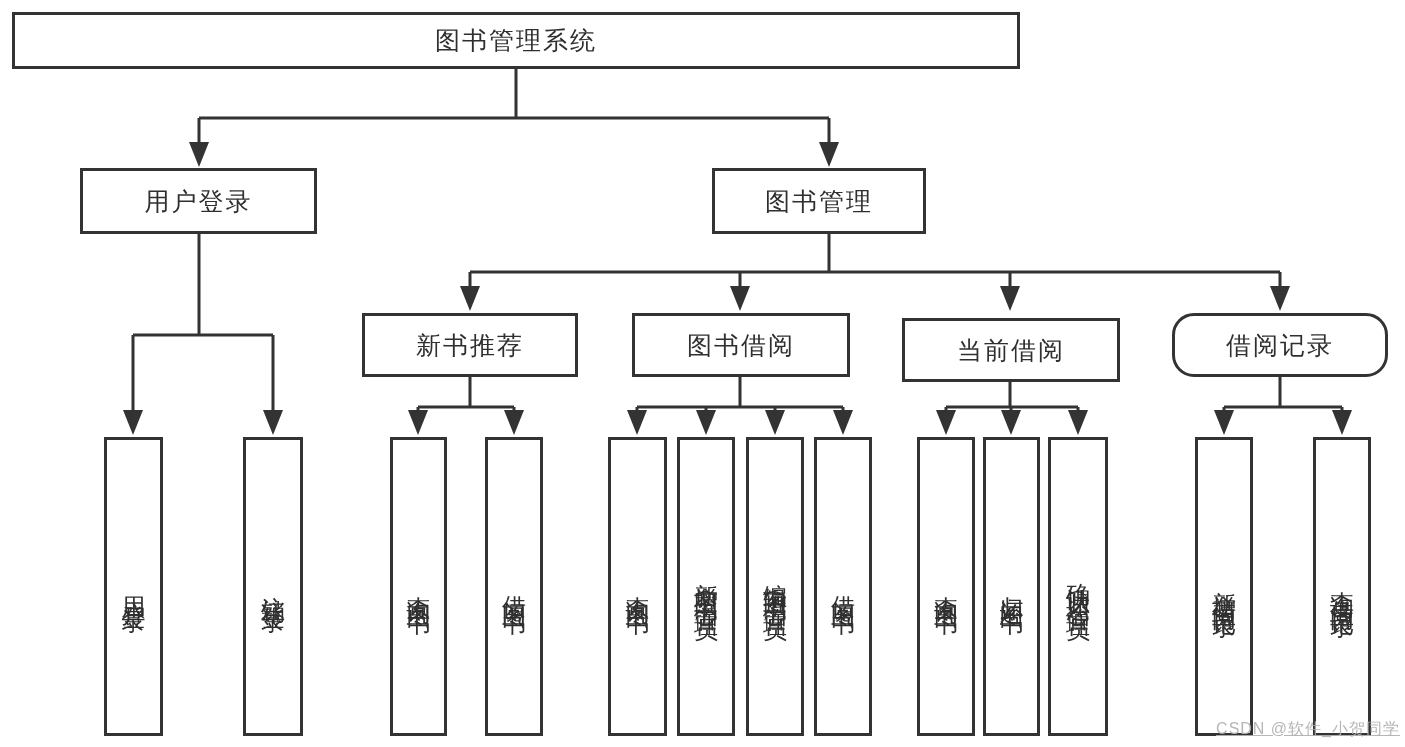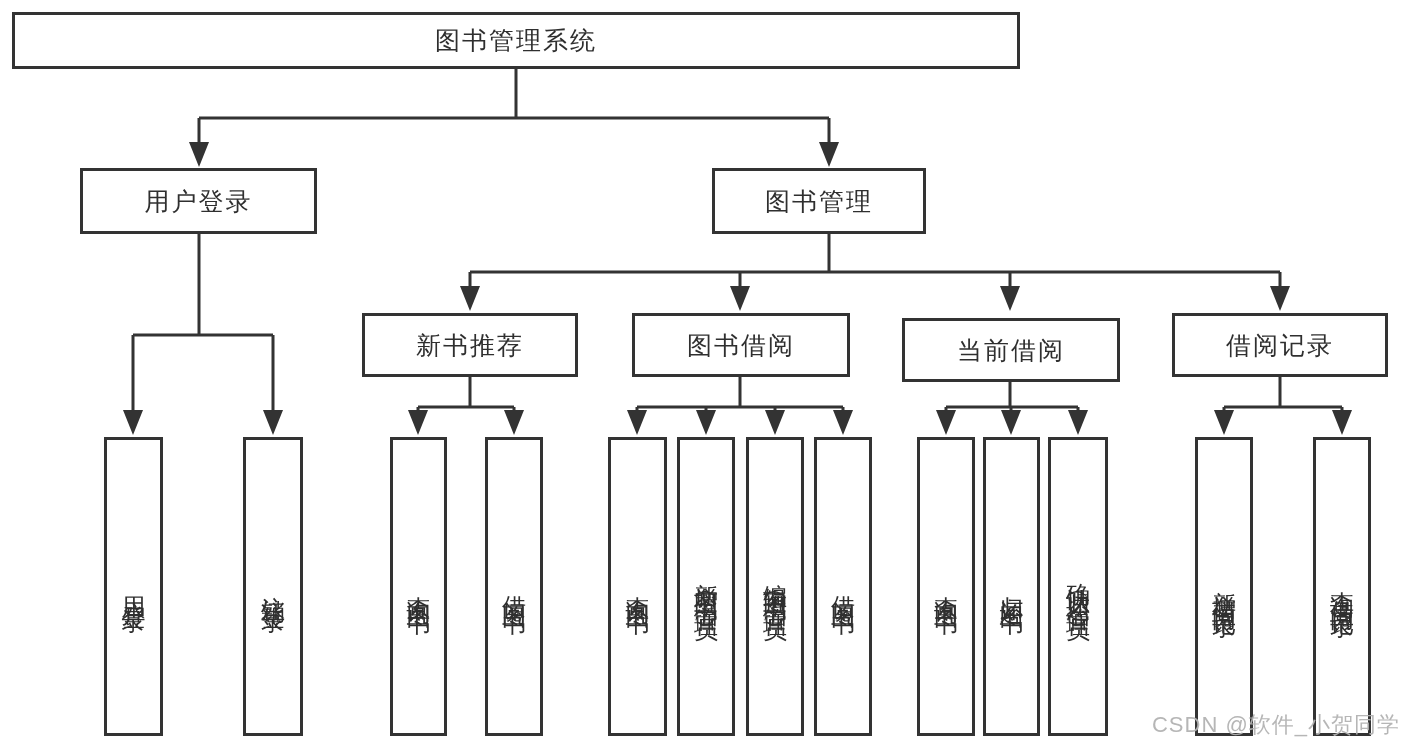--- a/index.html
+++ b/index.html
@@ -54,25 +54,26 @@
     text-orientation: mixed;
     font-size: 24px;
     letter-spacing: 5px;
     white-space: nowrap;
     line-height: 1;
   }
   .watermark {
     position: absolute;
     right: 5px;
     bottom: 7px;
-    font-size: 22px;
+    font-size: 16px;
     letter-spacing: 1px;
     color: rgba(178, 178, 178, 0.95);
     z-index: 3;
     white-space: nowrap;
+    text-decoration: underline;
   }
 </style>
 </head>
 <body>
 
 <div id="stage">
 
   <svg id="connectors" width="1405" height="747" viewBox="0 0 1405 747">
     <g stroke="#333333" stroke-width="3" fill="none">
 
@@ -126,21 +127,21 @@
 
   <div class="hbox" style="left:632px; top:313px; width:218px; height:64px;">
     <span>图书借阅</span>
   </div>
   <div class="hbox" style="left:362px; top:313px; width:216px; height:64px;">
     <span>新书推荐</span>
   </div>
   <div class="hbox" style="left:902px; top:318px; width:218px; height:64px;">
     <span>当前借阅</span>
   </div>
-  <div class="hbox" style="left:1172px; top:313px; width:216px; height:64px;">
+  <div class="hbox" style="left:1172px; top:313px; width:216px; height:64px;border-radius:22px;">
     <span>借阅记录</span>
   </div>
 
   <div class="vbox" style="left:104px; width:59px;">
     <span class="vtext">用户登录</span>
   </div>
   <div class="vbox" style="left:243px; width:60px;">
     <span class="vtext">注销登录</span>
   </div>
 

